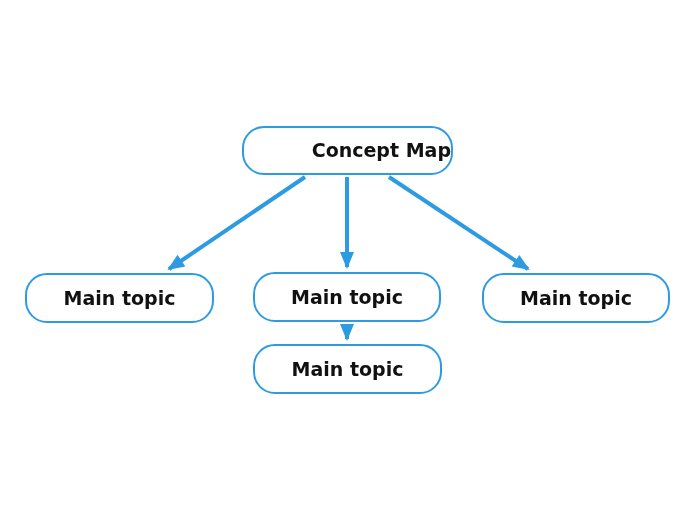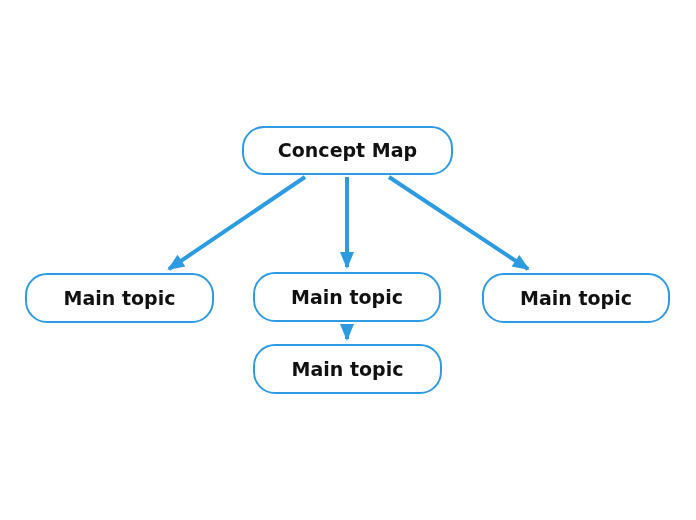--- a/index.html
+++ b/index.html
@@ -59,21 +59,21 @@
       <marker id="ah" markerUnits="userSpaceOnUse" markerWidth="22" markerHeight="20" refX="17" refY="10" orient="auto">
         <path d="M2,3 L19,10 L2,17 Z" style="fill: var(--accent, #2D9BE2);"></path>
       </marker>
     </defs>
     <path class="connector" d="M305 177 L169 269" marker-end="url(#ah)"></path>
     <path class="connector" d="M347 177 L347 267" marker-end="url(#ah)"></path>
     <path class="connector" d="M389 177 L528 269" marker-end="url(#ah)"></path>
     <path class="connector" d="M347 324 L347 339" marker-end="url(#ah)"></path>
   </svg>
 
-  <div class="node" style="left:242px; top:126px; width:211px; height:49px;">
+  <div class="node" style="left:242px; top:126px; width:211px; height:49px;justify-content:flex-end;">
     <span class="label">Concept Map</span>
   </div>
 
   <div class="node" style="left:25px; top:273px; width:189px; height:50px;">
     <span class="label">Main topic</span>
   </div>
 
   <div class="node" style="left:253px; top:272px; width:188px; height:50px;">
     <span class="label">Main topic</span>
   </div>

